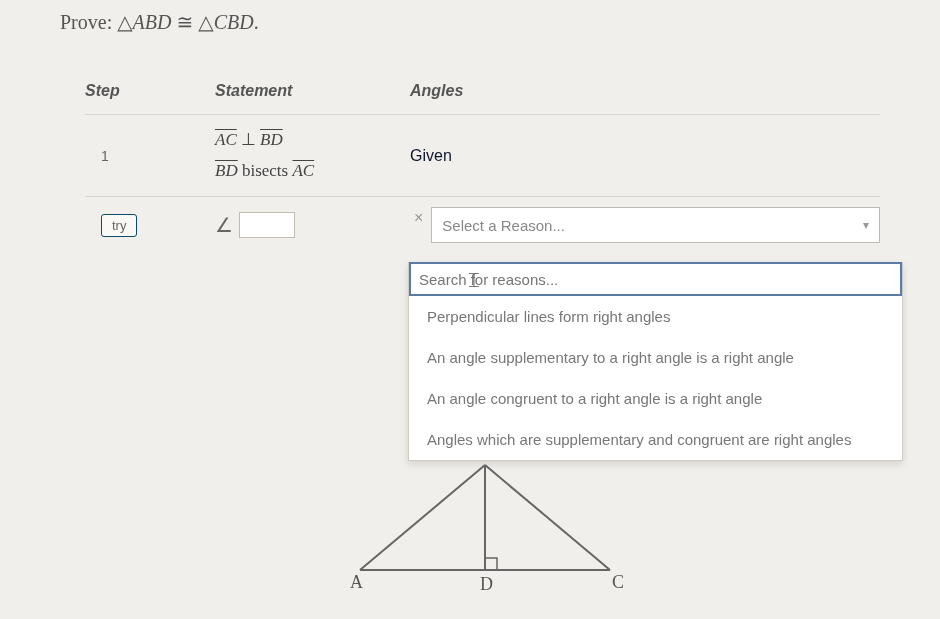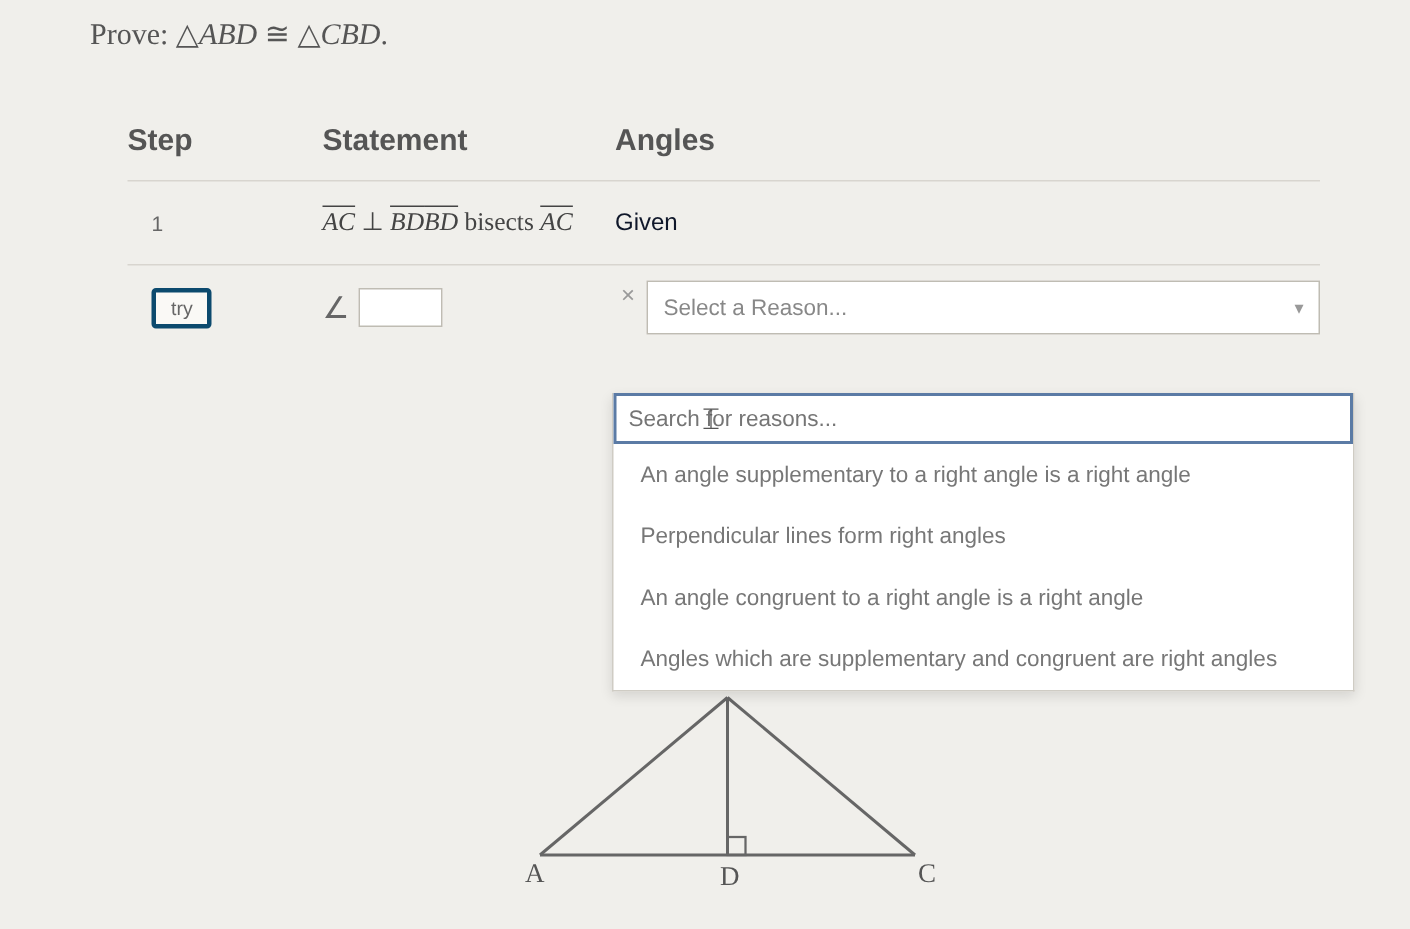--- a/index.html
+++ b/index.html
@@ -20,41 +20,42 @@
     .given-prove .line { margin-bottom: 28px; }
     .ov { text-decoration: overline; font-style: italic; }
     .it { font-style: italic; }
     .proof-table {
       padding: 20px 60px 0 85px;
       font-family: 'Helvetica Neue', Arial, sans-serif;
     }
     .headers {
       display: flex;
       font-weight: 600;
-      font-size: 20px;
+      font-size: 16px;
       color: #555;
       border-bottom: 1px solid #d8d5cf;
       padding-bottom: 14px;
+      font-style: italic;
     }
     .col-step { width: 130px; }
     .col-stmt { width: 195px; }
     .col-reason { flex: 1; }
     .row {
       display: flex;
       align-items: center;
       border-bottom: 1px solid #d8d5cf;
       padding: 10px 0;
       min-height: 56px;
     }
     .row .col-step { display:flex; align-items:center; justify-content:flex-start; padding-left:16px; font-size:14px; color:#666;}
     .row .col-stmt { font-family: Georgia, serif; font-size: 17px; color:#444;}
     .row .col-reason { font-size:16px; color:#0f172a; }
-    .stmt-stack { display:flex; flex-direction:row; line-height:1.8;}
+    .stmt-stack { display:flex; flex-direction:column; line-height:1.8;}
     .try-btn {
-      border:3px solid #0c4a6e;
+      border:1px solid #0c4a6e;
       border-radius:3px;
       background:#faf9f6;
       padding:3px 10px;
       font-size:13px;
       color:#666;
       cursor:pointer;
       font-family: Arial, sans-serif;
     }
     .angle-sym { font-size:20px; color:#666; margin-right:6px; font-family: Georgia, serif;}
     .angle-box {
@@ -179,22 +180,22 @@
     <div class="reason-select">
       <span>Select a Reason...</span>
     </div>
   </div>
 </div>
 
 <div class="dropdown">
   <div class="dropdown-search">
     <input type="text" placeholder="Search for reasons..." style="">
   </div>
+  <div class="dropdown-item">Perpendicular lines form right angles</div>
   <div class="dropdown-item">An angle supplementary to a right angle is a right angle</div>
-  <div class="dropdown-item">Perpendicular lines form right angles</div>
   <div class="dropdown-item">An angle congruent to a right angle is a right angle</div>
   <div class="dropdown-item">Angles which are supplementary and congruent are right angles</div>
 </div>
 
 <span class="text-cursor">⌶</span>
 
 <div class="figure">
   <svg width="280" height="150">
     <line x1="10" y1="110" x2="260" y2="110" stroke="#666" stroke-width="2"></line>
     <line x1="10" y1="110" x2="135" y2="5" stroke="#666" stroke-width="2"></line>

